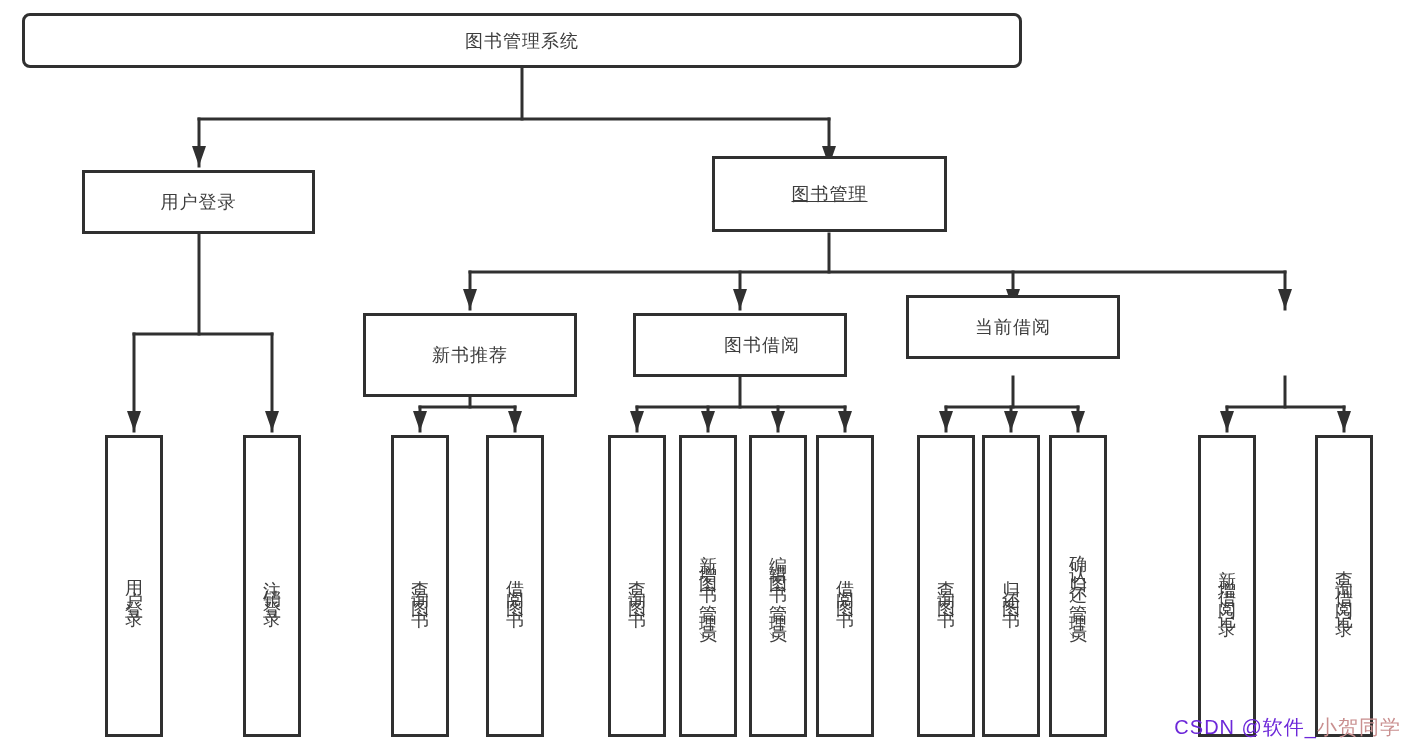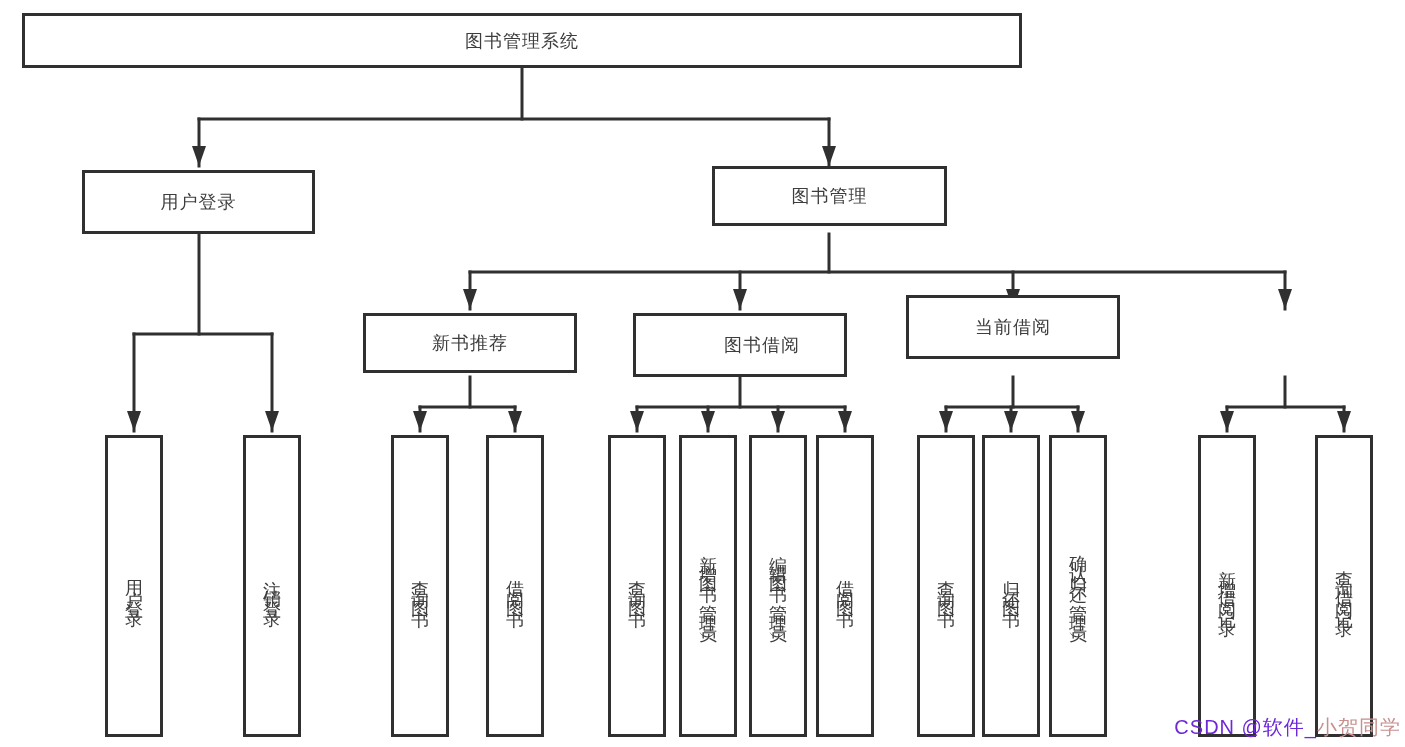--- a/index.html
+++ b/index.html
@@ -75,26 +75,26 @@
       <line x1="1011" y1="407" x2="1011" y2="431" marker-end="url(#arr)"></line>
       <line x1="1078" y1="407" x2="1078" y2="431" marker-end="url(#arr)"></line>
 
       <path d="M1285,377 V407"></path>
       <path d="M1227,407 H1344"></path>
       <line x1="1227" y1="407" x2="1227" y2="431" marker-end="url(#arr)"></line>
       <line x1="1344" y1="407" x2="1344" y2="431" marker-end="url(#arr)"></line>
     </g>
   </svg>
 
-  <div class="box h" style="left:22px;top:13px;width:1000px;height:55px;">图书管理系统</div>
+  <div class="box h" style="left:22px;top:13px;width:1000px;height:55px;border-radius:8px;">图书管理系统</div>
 
   <div class="box h" style="left:82px;top:170px;width:233px;height:64px;">用户登录</div>
-  <div class="box h" style="left:712px;top:166px;width:235px;height:60px;">图书管理</div>
+  <div class="box h" style="left:712px;top:156px;width:235px;height:76px;text-decoration:underline;">图书管理</div>
 
-  <div class="box h" style="left:363px;top:313px;width:214px;height:60px;font-family:Liberation Mono, monospace;">新书推荐</div>
+  <div class="box h" style="left:363px;top:313px;width:214px;height:84px;font-family:Liberation Mono, monospace;">新书推荐</div>
   <div class="box h" style="left:633px;top:313px;width:214px;height:64px;padding-left:44px;">图书借阅</div>
   <div class="box h" style="left:906px;top:295px;width:214px;height:64px;">当前借阅</div>
 
   <div class="box v" style="left:105px;top:435px;width:58px;height:302px;">用户登录</div>
   <div class="box v" style="left:243px;top:435px;width:58px;height:302px;">注销登录</div>
 
   <div class="box v" style="left:391px;top:435px;width:58px;height:302px;">查询图书</div>
   <div class="box v" style="left:486px;top:435px;width:58px;height:302px;">借阅图书</div>
 
   <div class="box v" style="left:608px;top:435px;width:58px;height:302px;">查询图书</div>

